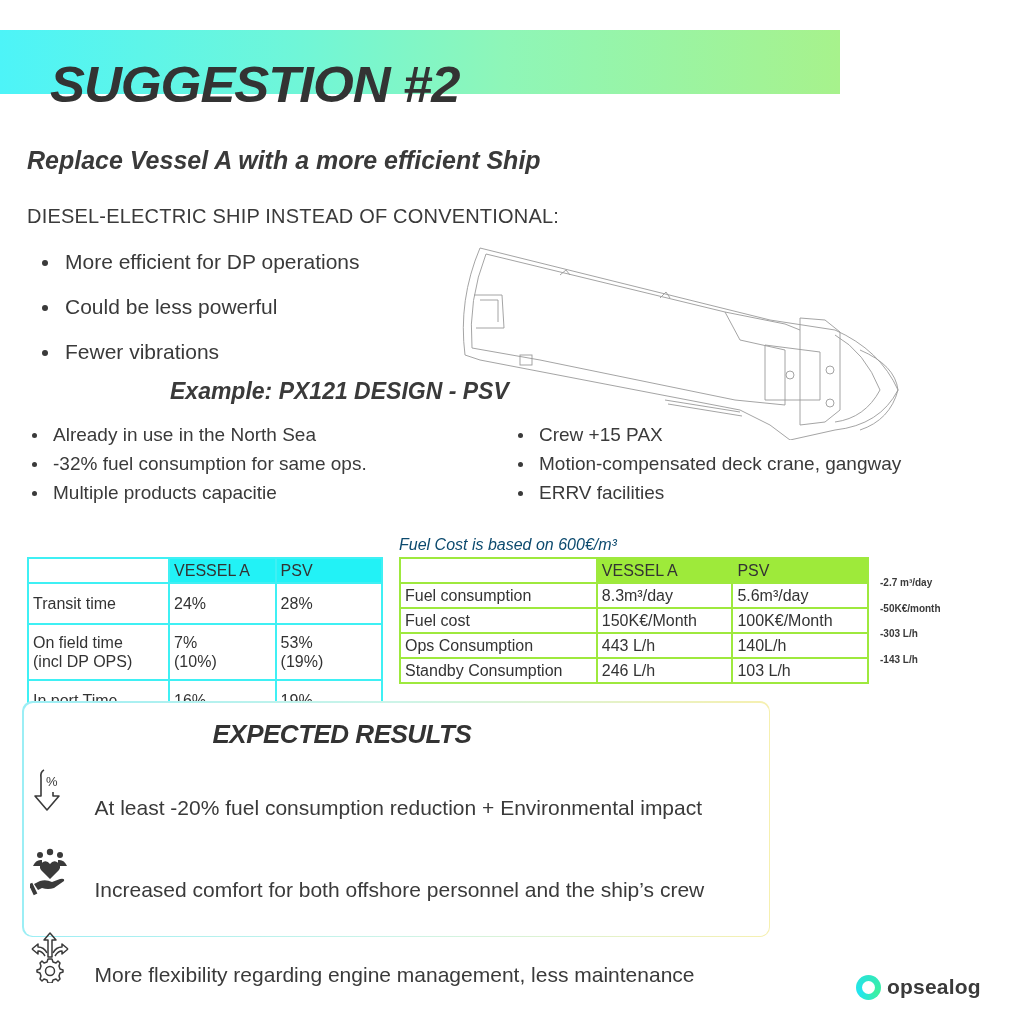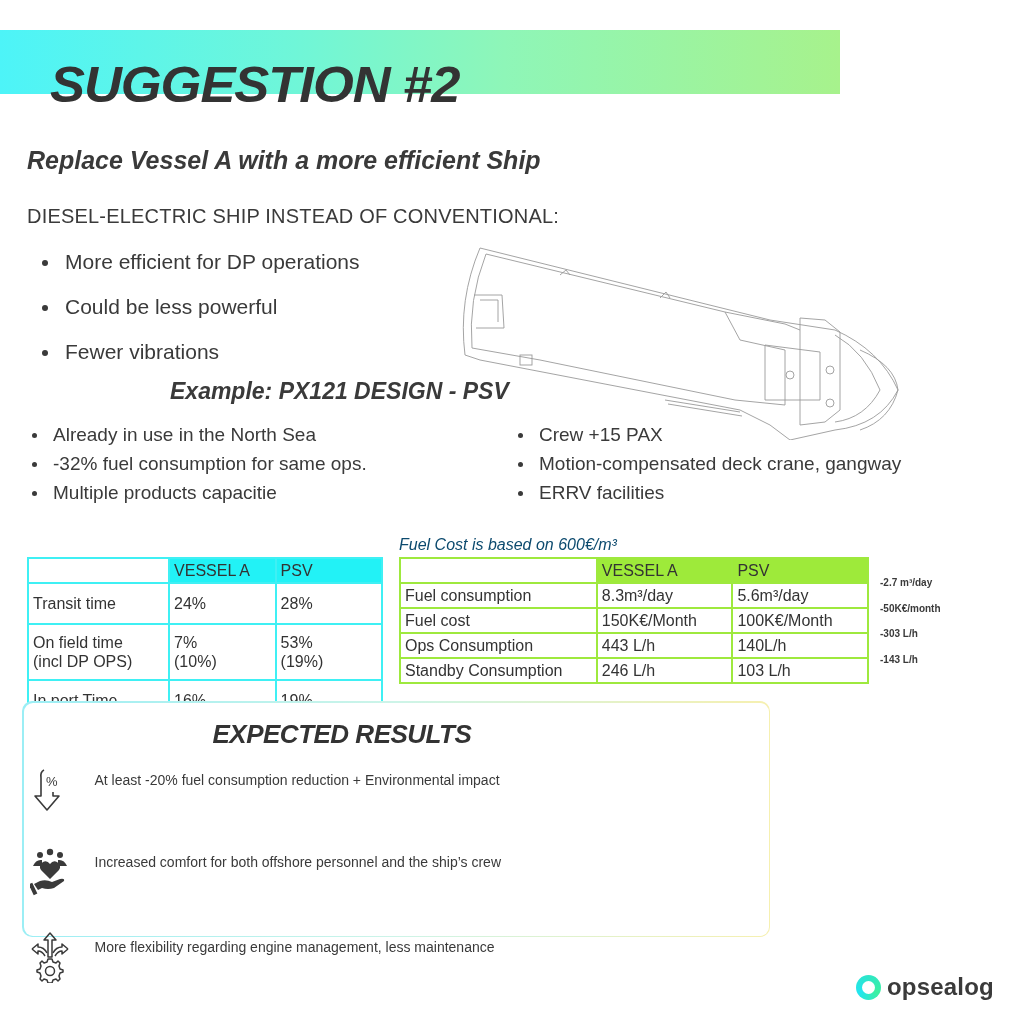--- a/index.html
+++ b/index.html
@@ -82,34 +82,34 @@
   }
   .results-inner { width: 100%; height: 100%; background: #fff; border-radius: 9px; position: relative; }
   .results-title {
     position: absolute; left: 189px; top: 16px;
     font-weight: 900; font-style: italic; font-size: 26px; color: #333; letter-spacing: -0.5px;
   }
   .result-item { position: absolute; left: 0; width: 740px; }
   .result-item .ic { position: absolute; left: 6px; width: 40px; height: 52px; }
   .result-item .txt {
     position: absolute; left: 71px; width: 670px;
-    font-size: 14px; line-height: 32px; color: #3a3a3a;
+    font-size: 21px; line-height: 32px; color: #3a3a3a; margin-top: 28px;
   }
   .ri1 { top: 61px; } .ri1 .ic { top: 2px; }
   .ri2 { top: 143px; } .ri2 .ic { top: 0px; }
   .ri3 { top: 228px; } .ri3 .ic { top: 0px; }
 
   .logo { position: absolute; left: 856px; top: 972px; height: 30px; display: flex; align-items: center; }
   .logo-ring {
     width: 25px; height: 25px; border-radius: 50%;
     background: conic-gradient(#2ee6c8, #3cf0a0, #22e5f0, #2ee6c8);
     position: relative;
   }
   .logo-ring::after { content: ""; position: absolute; left: 6px; top: 6px; width: 13px; height: 13px; border-radius: 50%; background: #fff; }
-  .logo-text { margin-left: 6px; font-weight: 700; font-size: 24px; color: #3a3a3a; letter-spacing: 0.2px; }
+  .logo-text { margin-left: 6px; font-weight: 700; font-size: 21px; color: #3a3a3a; letter-spacing: 0.2px; }
 </style>
 </head>
 <body>
 
 <div class="banner"></div>
 <div class="title">SUGGESTION #2</div>
 
 <div class="subtitle">Replace Vessel A with a more efficient Ship</div>
 <div class="section-head">DIESEL-ELECTRIC SHIP INSTEAD OF CONVENTIONAL:</div>
 

